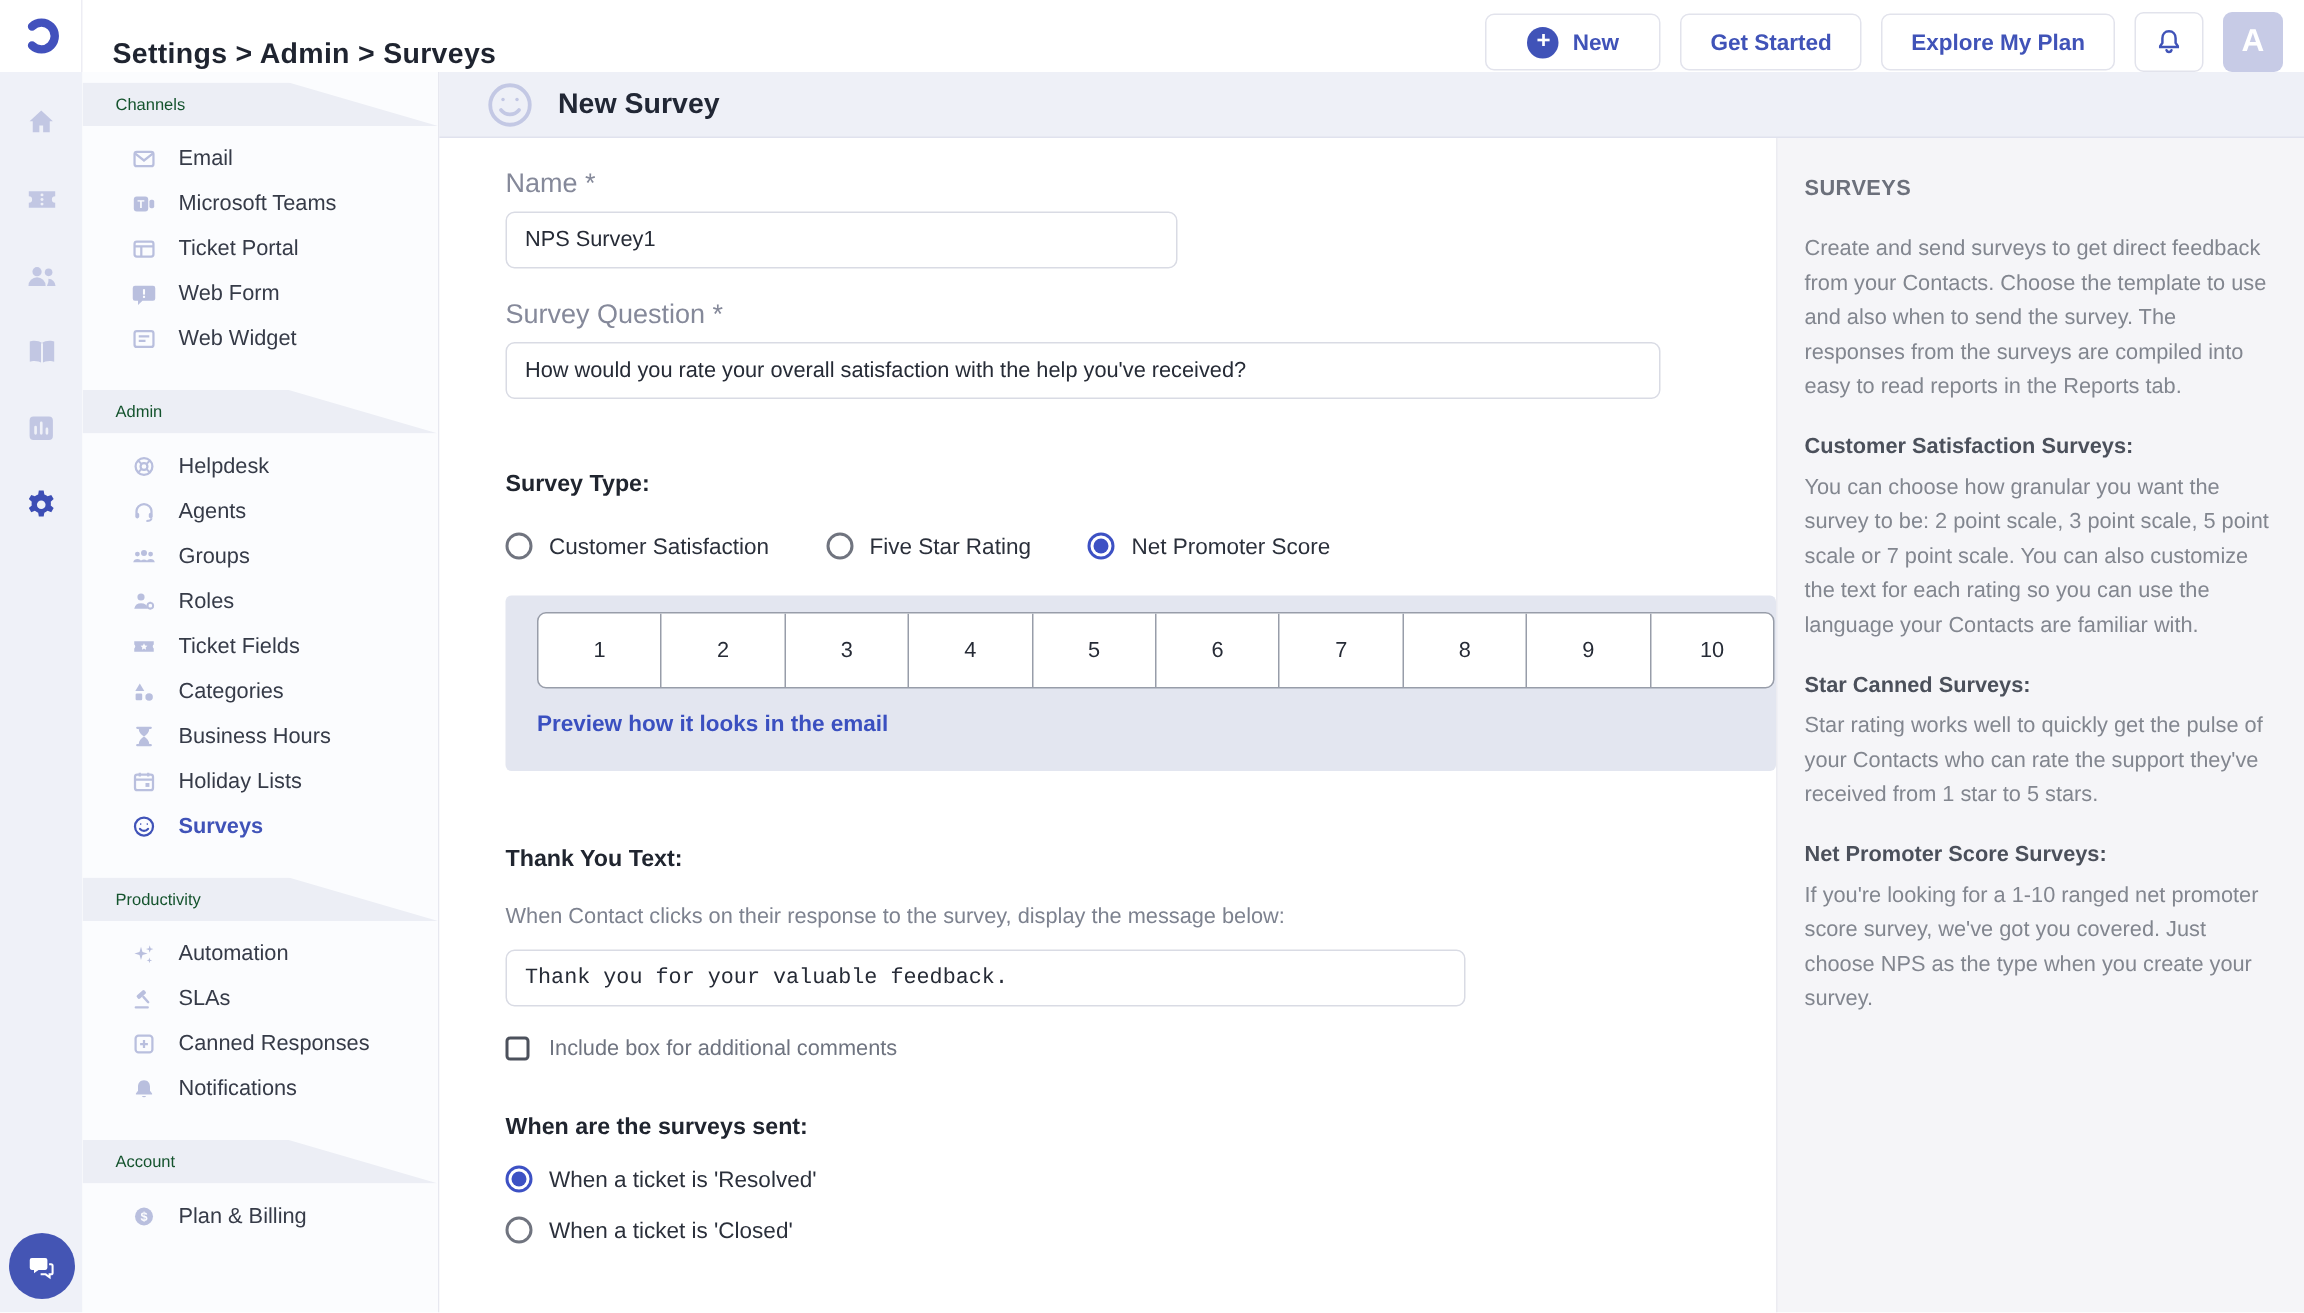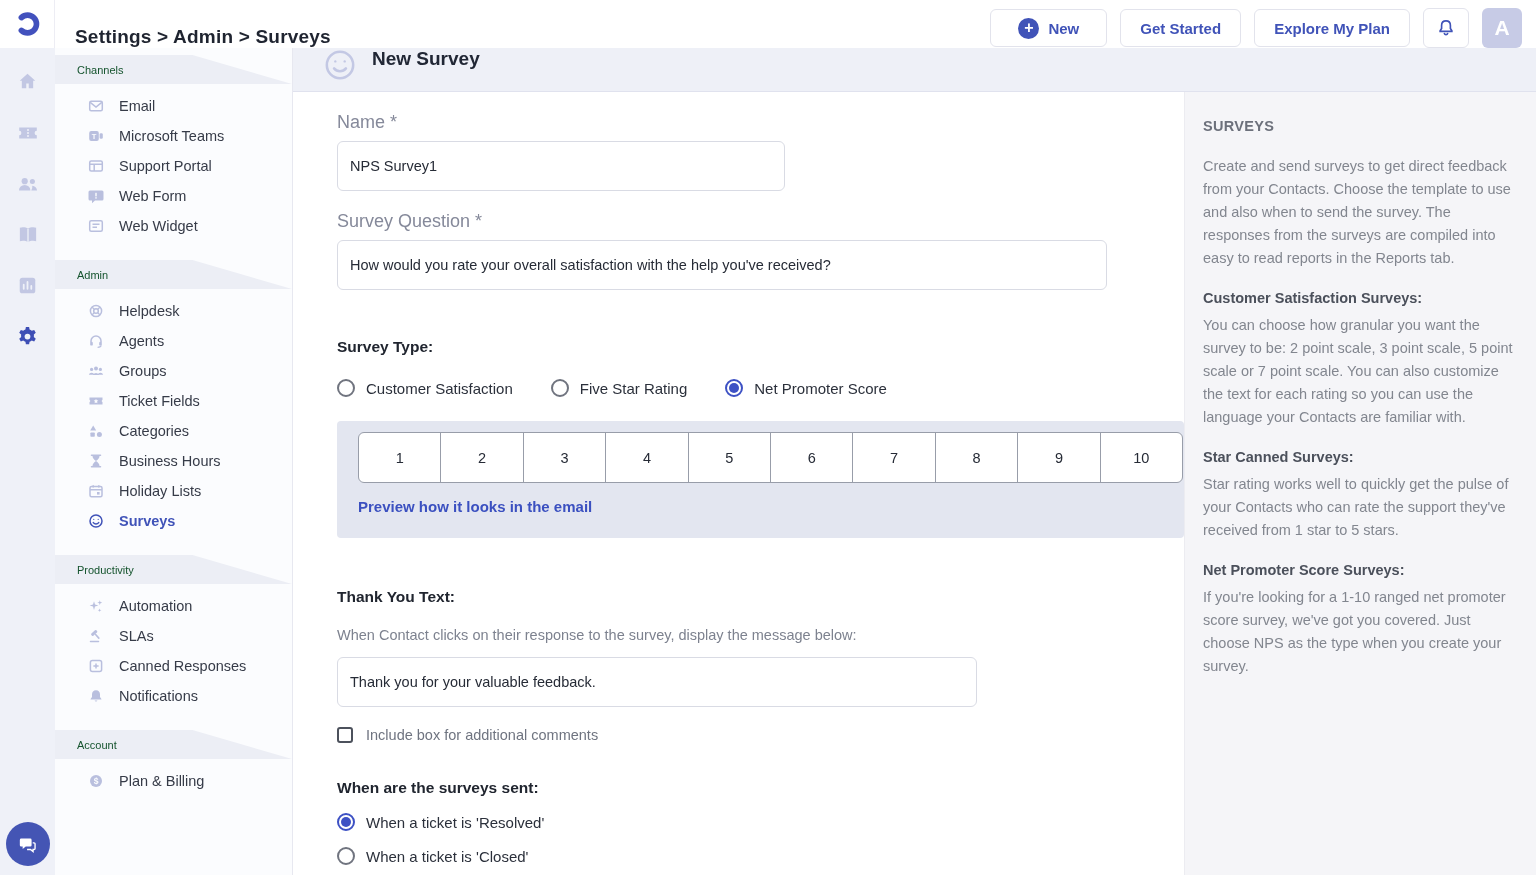--- a/index.html
+++ b/index.html
@@ -45,28 +45,28 @@
                 font-size:11px;color:#14532d;clip-path:polygon(0 0,58% 0,100% 100%,0 100%)}
   .section-items{list-style:none;margin:7px 0 19px;padding:0}
   .side-item{height:30px;display:flex;align-items:center;gap:15px;padding-left:33px;font-size:14.5px;
              color:#363b48;cursor:pointer;white-space:nowrap}
   .side-item .icn{width:16px;height:16px;display:flex;color:var(--lav);flex:none}
   .side-item.active{color:var(--accent);font-weight:bold}
   .side-item.active .icn{color:var(--accent)}
 
   .main-col{flex:1;display:flex;flex-direction:column;min-width:0}
   .main-header{height:44px;background:var(--header-bg);border-bottom:1px solid #e0e2ee;display:flex;
-               align-items:flex-start;gap:15px;padding-left:30px;flex:none}
+               align-items:center;gap:15px;padding-left:30px;flex:none}
   .main-header .smiley{color:#c3c8e4;display:flex}
   .main-title{font-size:19px;font-weight:bold;color:#212735}
 
   .content-row{flex:1;display:flex;min-height:0}
   .form-area{width:891px;background:#fff;padding:12px 0 0 44px;flex:none}
   .field-label{font-size:18px;color:#85899a;margin:8px 0 0}
-  input.text{height:50px;border:1px solid #d9dbe4;border-radius:6px;font-family:inherit;font-size:14.5px;
+  input.text{height:38px;border:1px solid #d9dbe4;border-radius:6px;font-family:inherit;font-size:14.5px;
              color:#262b36;padding:0 12px;background:#fff;display:block;margin-top:8px}
   .name-input{width:448px}
   .question-input{width:770px}
   .thank-input{width:640px}
   .section-title{font-size:15.5px;font-weight:bold;color:#20252f}
   .mt-survey-type{margin-top:48px}
   .type-row{display:flex;gap:38px;margin-top:23px}
   .radio-opt{display:flex;align-items:center;gap:11px;font-size:15px;color:#2b303b;cursor:pointer}
   .radio{width:18px;height:18px;border:2px solid #70747f;border-radius:50%;flex:none;position:relative}
   .radio.sel{border-color:var(--accent-bright)}
@@ -198,21 +198,21 @@
           </span>
           <span>Microsoft Teams</span>
         </li>
         <li class="side-item">
           <span class="icn">
             <svg viewBox="0 0 16 16" width="16" height="16" fill="none" stroke="currentColor" stroke-width="1.5">
               <rect x="1.7" y="3" width="12.6" height="10" rx="1.5"></rect>
               <path d="M1.7 6.2h12.6M6.2 6.2V13"></path>
             </svg>
           </span>
-          <span>Support Portal</span>
+          <span>Ticket Portal</span>
         </li>
         <li class="side-item">
           <span class="icn">
             <svg viewBox="0 0 16 16" width="16" height="16" fill="currentColor">
               <path d="M2 2.5h12a1.5 1.5 0 0 1 1.5 1.5v7a1.5 1.5 0 0 1-1.5 1.5H7l-3 2.8v-2.8H2A1.5 1.5 0 0 1 .5 11V4A1.5 1.5 0 0 1 2 2.5z"></path>
               <rect x="7.3" y="4.8" width="1.4" height="3.6" fill="#fbfcfe"></rect>
               <rect x="7.3" y="9.2" width="1.4" height="1.4" fill="#fbfcfe"></rect>
             </svg>
           </span>
           <span>Web Form</span>
@@ -253,20 +253,31 @@
         <li class="side-item">
           <span class="icn">
             <svg viewBox="0 0 16 16" width="16" height="16" fill="currentColor">
               <circle cx="3.6" cy="6.4" r="1.6"></circle>
               <circle cx="8" cy="5.6" r="2"></circle>
               <circle cx="12.4" cy="6.4" r="1.6"></circle>
               <path d="M.8 11.8a2.9 2.9 0 0 1 5.6 0zM5.2 11.9a3 3 0 0 1 5.6 0zM9.6 11.8a2.9 2.9 0 0 1 5.6 0z"></path>
             </svg>
           </span>
           <span>Groups</span>
+        </li>
+        <li class="side-item">
+          <span class="icn">
+            <svg viewBox="0 0 16 16" width="16" height="16" fill="currentColor">
+              <circle cx="6" cy="5" r="2.4"></circle>
+              <path d="M1.5 12.8a4.6 4.6 0 0 1 9 0z"></path>
+              <circle cx="12.2" cy="10.8" r="1.9" fill="none" stroke="currentColor" stroke-width="1.3"></circle>
+              <path d="M12.2 8.2v1M12.2 12.4v1M9.8 10.8h1M13.6 10.8h1" stroke="currentColor" stroke-width="1.1"></path>
+            </svg>
+          </span>
+          <span>Roles</span>
         </li>
         <li class="side-item">
           <span class="icn">
             <svg viewBox="0 0 16 16" width="16" height="16" fill="currentColor">
               <path d="M1.5 4.5h13v2.2a1.6 1.6 0 0 0 0 2.6v2.2h-13V9.3a1.6 1.6 0 0 0 0-2.6z"></path>
               <path d="M8 5.8l.7 1.5 1.6.2-1.2 1.1.3 1.6L8 9.4l-1.4.8.3-1.6-1.2-1.1 1.6-.2z" fill="#fbfcfe"></path>
             </svg>
           </span>
           <span>Ticket Fields</span>
         </li>
@@ -416,21 +427,21 @@
               <div class="nps-cell">7</div>
               <div class="nps-cell">8</div>
               <div class="nps-cell">9</div>
               <div class="nps-cell">10</div>
             </div>
           <a class="preview-link">Preview how it looks in the email</a>
         </div>
 
         <div class="section-title mt-thank">Thank You Text:</div>
         <div class="hint">When Contact clicks on their response to the survey, display the message below:</div>
-        <input class="text thank-input" style="margin-top: 14px;" type="text" value="Thank you for your valuable feedback.">
+        <input class="text thank-input" style="margin-top: 14px; font-family: Liberation Mono, monospace;" type="text" value="Thank you for your valuable feedback.">
 
         <div class="checkbox-row">
           <span class="checkbox"></span>
           <span>Include box for additional comments</span>
         </div>
 
         <div class="section-title mt-sent">When are the surveys sent:</div>
         <div class="sent-options" id="sent-options">
             <div class="radio-opt">
               <span class="radio sel"></span>

